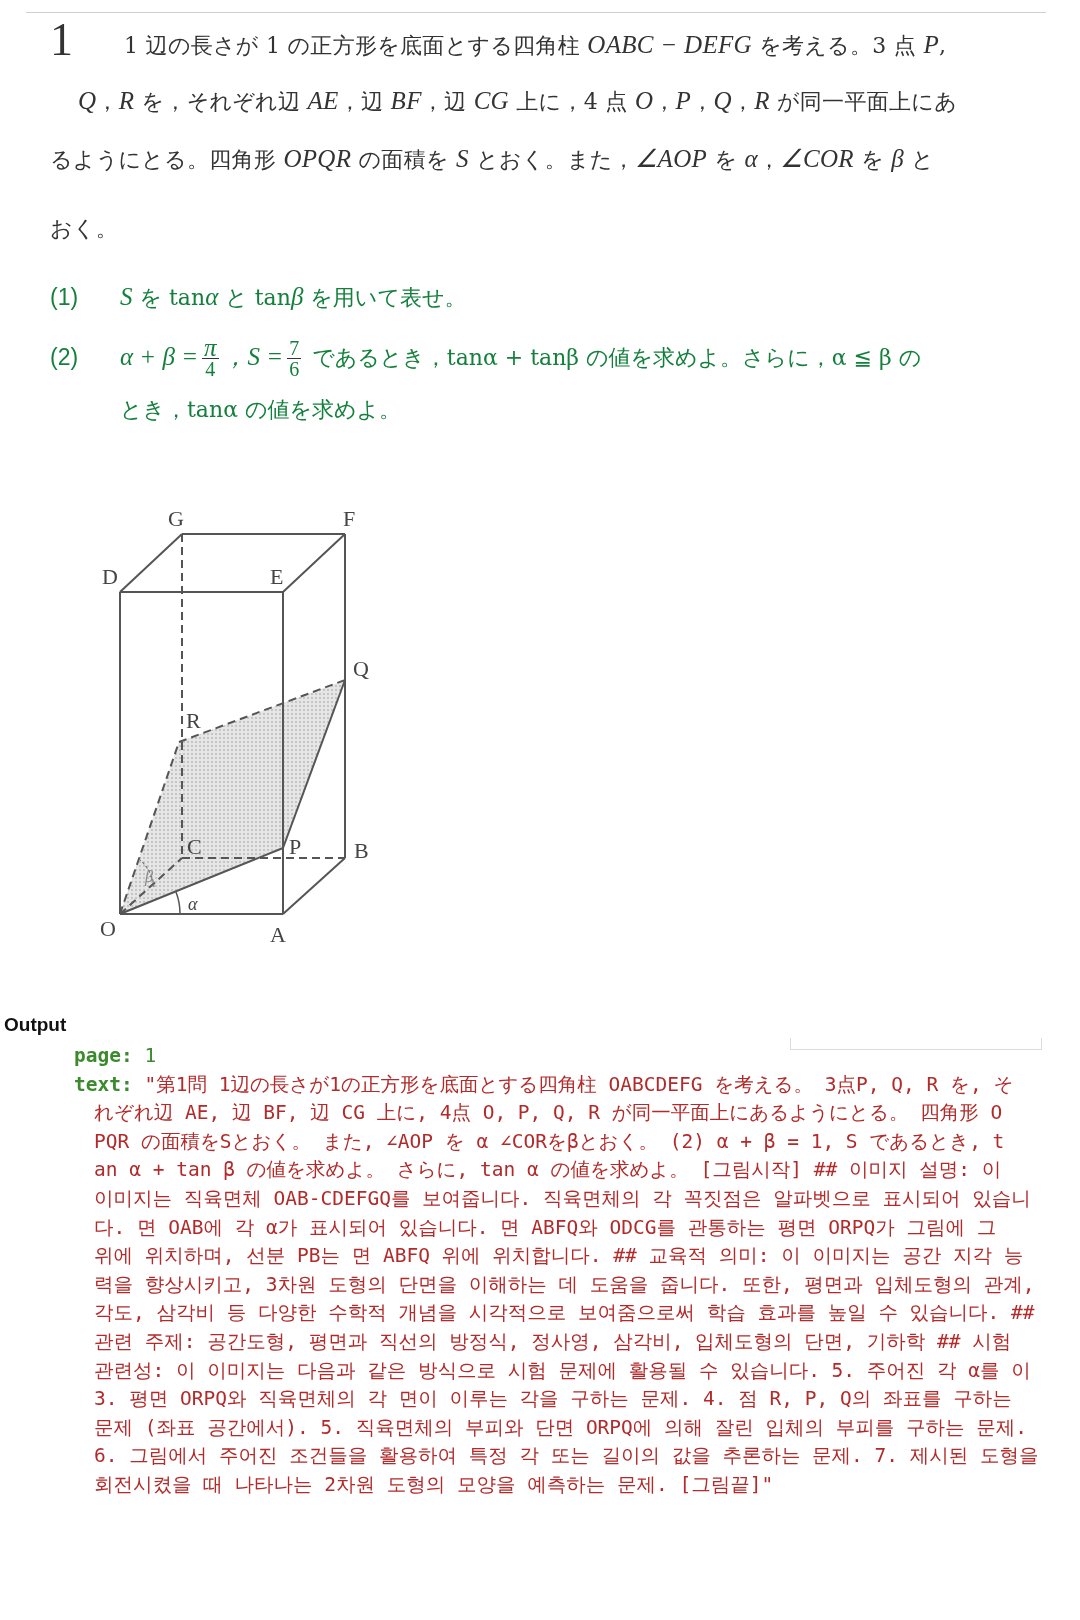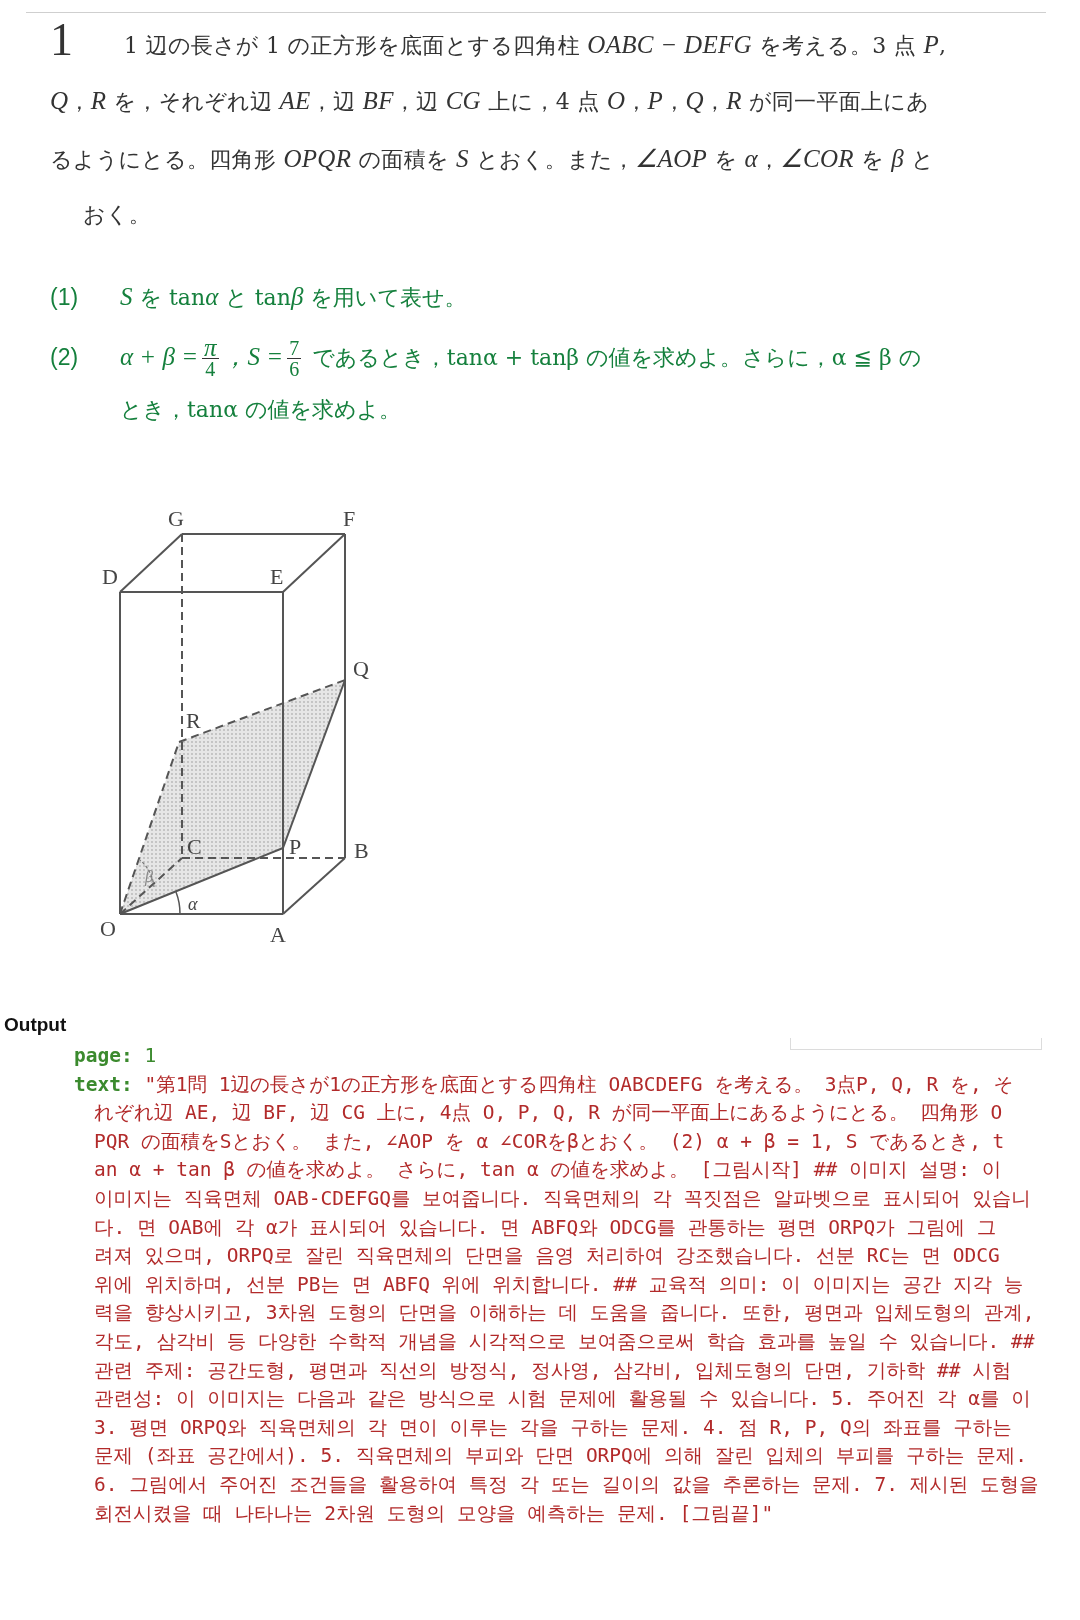--- a/index.html
+++ b/index.html
@@ -5,23 +5,23 @@
   * { box-sizing: border-box; margin: 0; padding: 0; }
   html, body { width: 1080px; height: 1620px; background: #ffffff; overflow: hidden; }
   body { position: relative; font-family: "DejaVu Serif", serif; color: #2b2b2b; }
 
   .top-rule { position: absolute; left: 26px; top: 12px; width: 1020px; height: 1px; background: #cfcfcf; }
 
   .problem { position: absolute; left: 50px; top: 14px; width: 980px; }
   .prob-num { position: absolute; left: 0; top: 0; font-family: "Liberation Serif", serif; font-size: 46px; color: #333; line-height: 52px; }
   .prob-line { position: absolute; left: 0; font-size: 22px; line-height: 30px; letter-spacing: 0.3px; white-space: nowrap; color: #333; }
   .prob-line.l1 { left: 62px; top: 16px; margin-left: 12px; }
-  .prob-line.l2 { top: 72px; }
+  .prob-line.l2 { top: 72px; margin-left: 28px; }
   .prob-line.l3 { top: 130px; }
-  .prob-line.l4 { top: 186px; margin-left: 33px; }
+  .prob-line.l4 { top: 200px; }
   .m { font-family: "Liberation Serif", serif; font-style: italic; font-size: 25px; }
 
   .sub { position: absolute; left: 50px; font-size: 22px; line-height: 30px; white-space: nowrap; color: #15803d; }
   .sub .sub-num { display: inline-block; width: 70px; font-family: "Liberation Sans", sans-serif; font-size: 23px; }
   .sub1 { top: 282px; }
   .sub2 { top: 338px; }
   .sub2b { top: 395px; left: 120px; }
   .frac { display: inline-block; vertical-align: middle; text-align: center; font-family: "Liberation Serif", serif; font-size: 20px; line-height: 20px; margin: 0 4px; }
   .frac .fn { display: block; border-bottom: 1px solid #333; padding: 0 2px; }
   .frac .fd { display: block; }
@@ -131,21 +131,20 @@
 <div class="output-box-edge"></div>
 
 <div class="out-block">
   <div class="text-row"><span class="kv-key">page:</span> <span class="page-val">1</span></div>
   <div class="text-row"><span class="kv-key">text:</span> <span>"第1問 1辺の長さが1の正方形を底面とする四角柱 OABCDEFG を考える。 3点P, Q, R を, そ</span></div>
   <div class="text-row indent">れぞれ辺 AE, 辺 BF, 辺 CG 上に, 4点 O, P, Q, R が同一平面上にあるようにとる。 四角形 O</div>
   <div class="text-row indent">PQR の面積をSとおく。 また, ∠AOP を α ∠CORをβとおく。 (2) α + β = 1, S であるとき, t</div>
   <div class="text-row indent">an α + tan β の値を求めよ。 さらに, tan α の値を求めよ。 [그림시작] ## 이미지 설명: 이</div>
   <div class="text-row indent">이미지는 직육면체 OAB-CDEFGQ를 보여줍니다. 직육면체의 각 꼭짓점은 알파벳으로 표시되어 있습니</div>
   <div class="text-row indent">다. 면 OAB에 각 α가 표시되어 있습니다. 면 ABFQ와 ODCG를 관통하는 평면 ORPQ가 그림에 그</div>
-  <div class="text-row indent">려져 있으며, ORPQ로 잘린 직육면체의 단면을 음영 처리하여 강조했습니다. 선분 RC는 면 ODCG</div>
   <div class="text-row indent">위에 위치하며, 선분 PB는 면 ABFQ 위에 위치합니다. ## 교육적 의미: 이 이미지는 공간 지각 능</div>
   <div class="text-row indent">력을 향상시키고, 3차원 도형의 단면을 이해하는 데 도움을 줍니다. 또한, 평면과 입체도형의 관계,</div>
   <div class="text-row indent">각도, 삼각비 등 다양한 수학적 개념을 시각적으로 보여줌으로써 학습 효과를 높일 수 있습니다. ##</div>
   <div class="text-row indent">관련 주제: 공간도형, 평면과 직선의 방정식, 정사영, 삼각비, 입체도형의 단면, 기하학 ## 시험</div>
   <div class="text-row indent">관련성: 이 이미지는 다음과 같은 방식으로 시험 문제에 활용될 수 있습니다. 5. 주어진 각 α를 이</div>
   <div class="text-row indent">3. 평면 ORPQ와 직육면체의 각 면이 이루는 각을 구하는 문제. 4. 점 R, P, Q의 좌표를 구하는</div>
   <div class="text-row indent">문제 (좌표 공간에서). 5. 직육면체의 부피와 단면 ORPQ에 의해 잘린 입체의 부피를 구하는 문제.</div>
   <div class="text-row indent">6. 그림에서 주어진 조건들을 활용하여 특정 각 또는 길이의 값을 추론하는 문제. 7. 제시된 도형을</div>
   <div class="text-row indent">회전시켰을 때 나타나는 2차원 도형의 모양을 예측하는 문제. [그림끝]"</div>
 </div>

